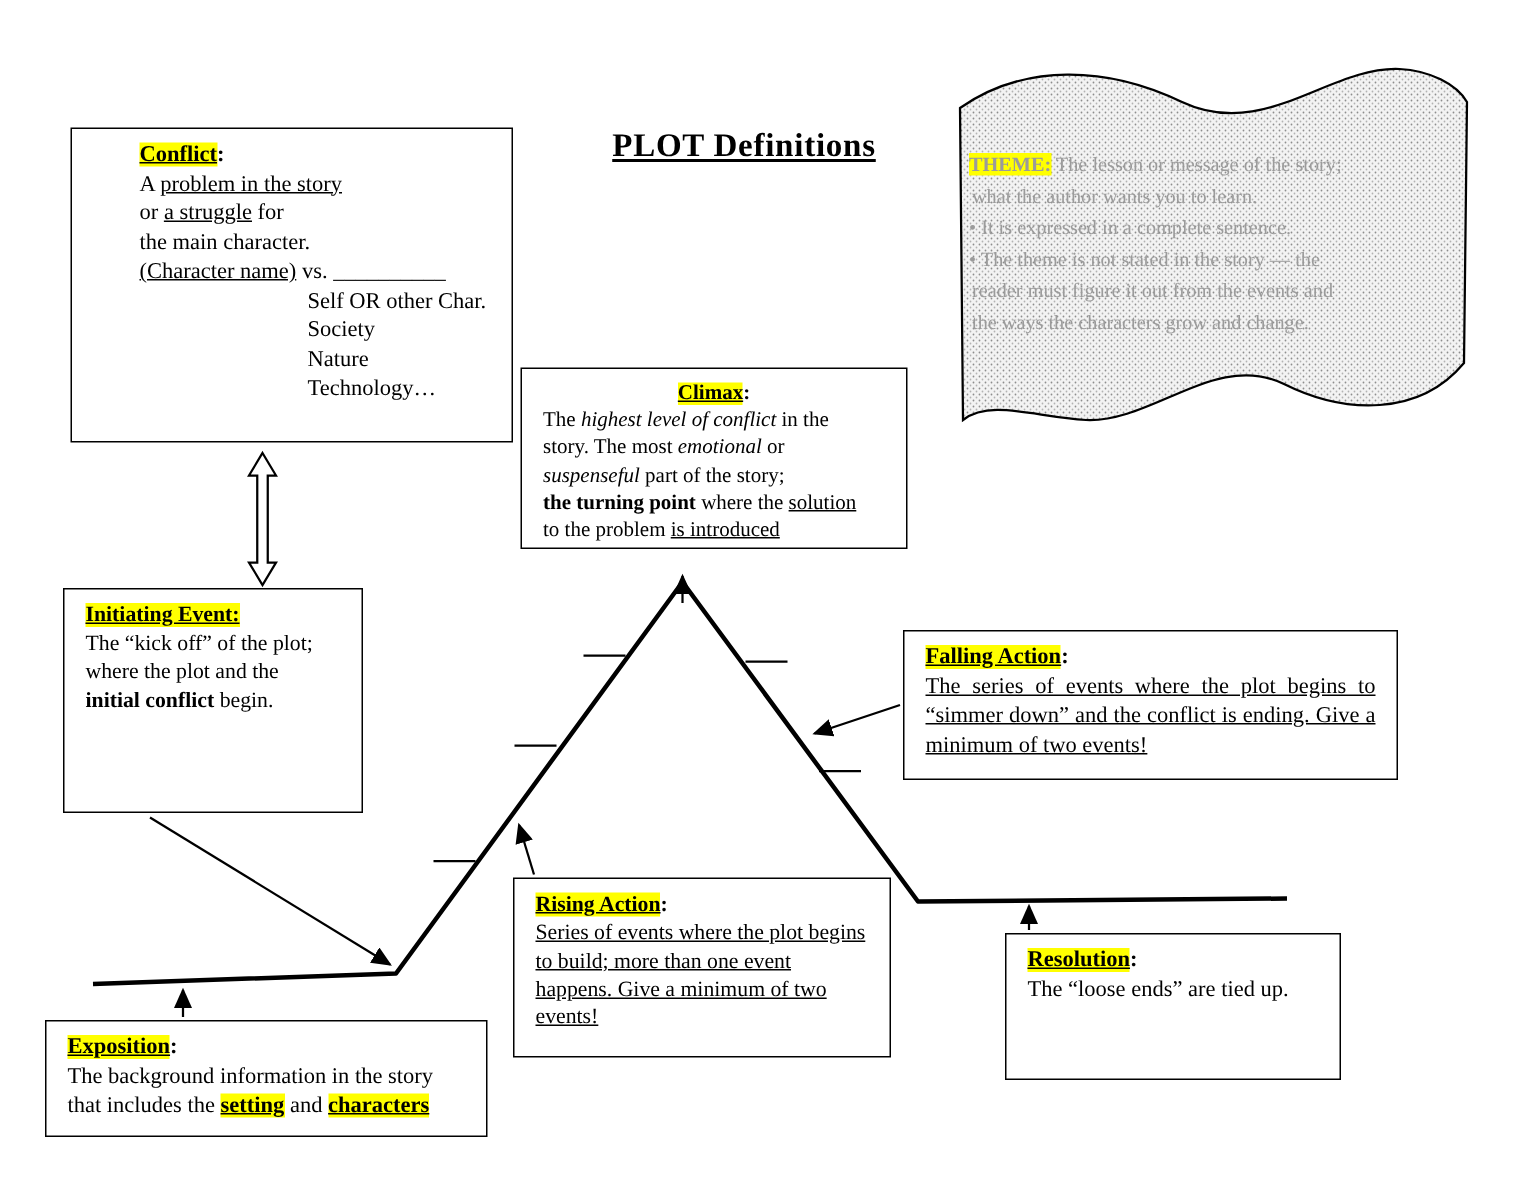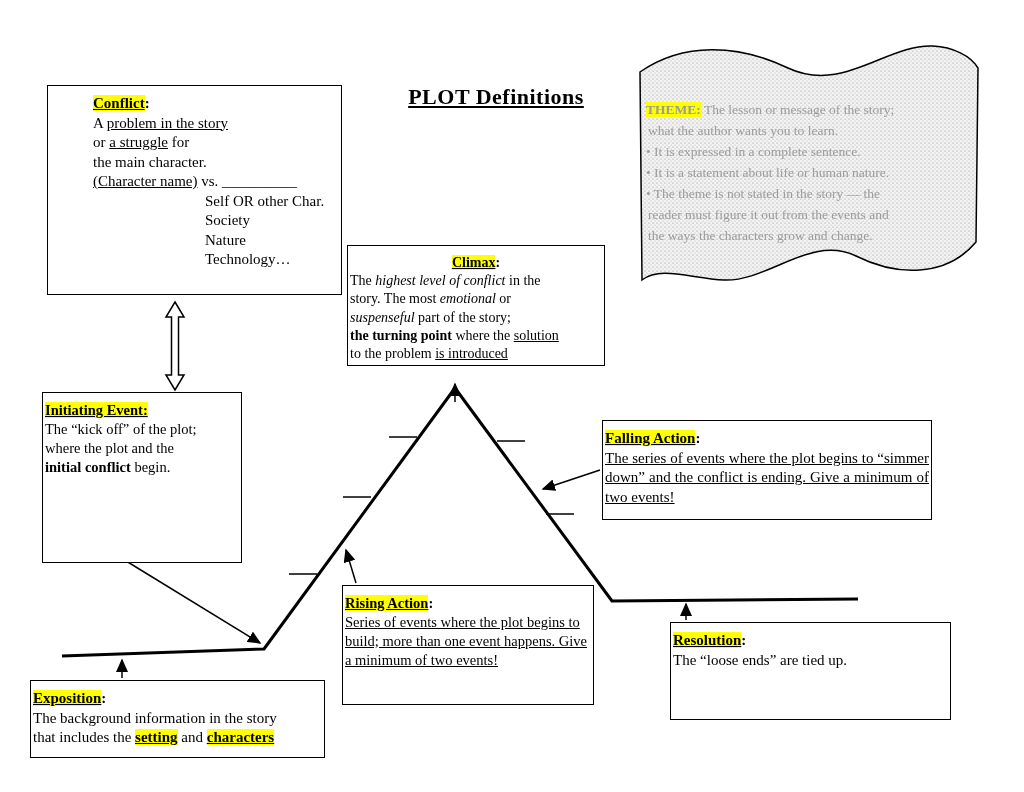--- a/index.html
+++ b/index.html
@@ -7,42 +7,42 @@
     width:1024px;height:792px;position:relative;background:#ffffff;
     font-family:"Liberation Serif", serif;color:#000;overflow:hidden;
   }
   .layer{position:absolute;left:0;top:0;width:1024px;height:792px;}
   .page-title{
     position:absolute;left:340px;top:84px;width:312px;text-align:center;
     font-size:22px;font-weight:bold;text-decoration:underline;letter-spacing:.5px;
   }
   .box{
     position:absolute;border:1.6px solid #000;background:#fff;
-    padding:8px 2px;box-sizing:border-box;font-size:15px;line-height:1.3;
+    padding:8px 14px;box-sizing:border-box;font-size:15px;line-height:1.3;
   }
   .hdr{white-space:nowrap;}
   .body{white-space:nowrap;}
   .body.wrap{white-space:normal;text-decoration:underline;}
   .s-b{font-weight:bold;}
   .s-i{font-style:italic;}
   .s-u{text-decoration:underline;}
   .s-hl{background:#ffff00;}
   .s-f{color:#9b9b9b;}
   .ln{min-height:1em;}
   .ind{margin-left:112px;}
   .t-ind{margin-left:2px;}
   .just{text-align:justify;white-space:normal;}
 
   .box-conflict{left:47px;top:85px;width:295px;height:210px;padding-left:45px;}
   .box-climax{left:347px;top:245px;width:258px;height:121px;font-size:14px;}
   .box-climax .hdr{text-align:center;}
-  .box-initiating{left:42px;top:392px;width:200px;height:171px;font-size:14.5px;}
+  .box-initiating{left:42px;top:392px;width:200px;height:150px;font-size:14.5px;}
   .box-falling{left:602px;top:420px;width:330px;height:100px;}
   .box-rising{left:342px;top:585px;width:252px;height:120px;font-size:14.5px;}
-  .box-resolution{left:670px;top:622px;width:281px;height:98px;}
+  .box-resolution{left:670px;top:622px;width:224px;height:98px;}
   .box-exposition{left:30px;top:680px;width:295px;height:78px;}
 
   .flag{position:absolute;left:628px;top:30px;width:360px;height:262px;}
   .flag svg{position:absolute;left:0;top:0;}
   .theme-text{
     position:absolute;left:18px;top:70px;width:328px;
     font-size:13.5px;line-height:1.55;
   }
 </style>
 </head>
@@ -84,21 +84,20 @@
         <circle cx="1" cy="1" r="0.6" fill="#8d8d8d"></circle>
         <circle cx="3" cy="3" r="0.6" fill="#b3b3b3"></circle>
       </pattern>
     </defs>
     <path d="M 12,42 C 55,12 110,14 160,38 C 215,64 258,14 305,16 C 325,17 343,26 350,38 L 348,212 C 318,248 268,246 228,226 C 183,204 140,252 96,250 C 62,248 32,236 14,250 Z" fill="url(#stip)" stroke="#000" stroke-width="1.5"></path>
   </svg>
   <div class="theme-text">
       <div class="ln"><span class="s-hl s-b s-f">THEME:</span><span class="s-f"> The lesson or message of the story;</span></div>
       <div class="ln t-ind"><span class="s-f">what the author wants you to learn.</span></div>
       <div class="ln"><span class="s-f">• It is expressed in a complete sentence.</span></div>
-      <div class="ln"><span class="s-f">• It is a statement about life or human nature.</span></div>
       <div class="ln"><span class="s-f">• The theme is not stated in the story — the</span></div>
       <div class="ln t-ind"><span class="s-f">reader must figure it out from the events and</span></div>
       <div class="ln t-ind"><span class="s-f">the ways the characters grow and change.</span></div>
     </div>
 </div>
 
 <div class="box box-conflict">
   <div class="hdr"><span class="s-hl s-b s-u">Conflict</span><span class="s-b">:</span></div>
   <div class="body">
       <div class="ln"><span>A </span><span class="s-u">problem in the story</span></div>

